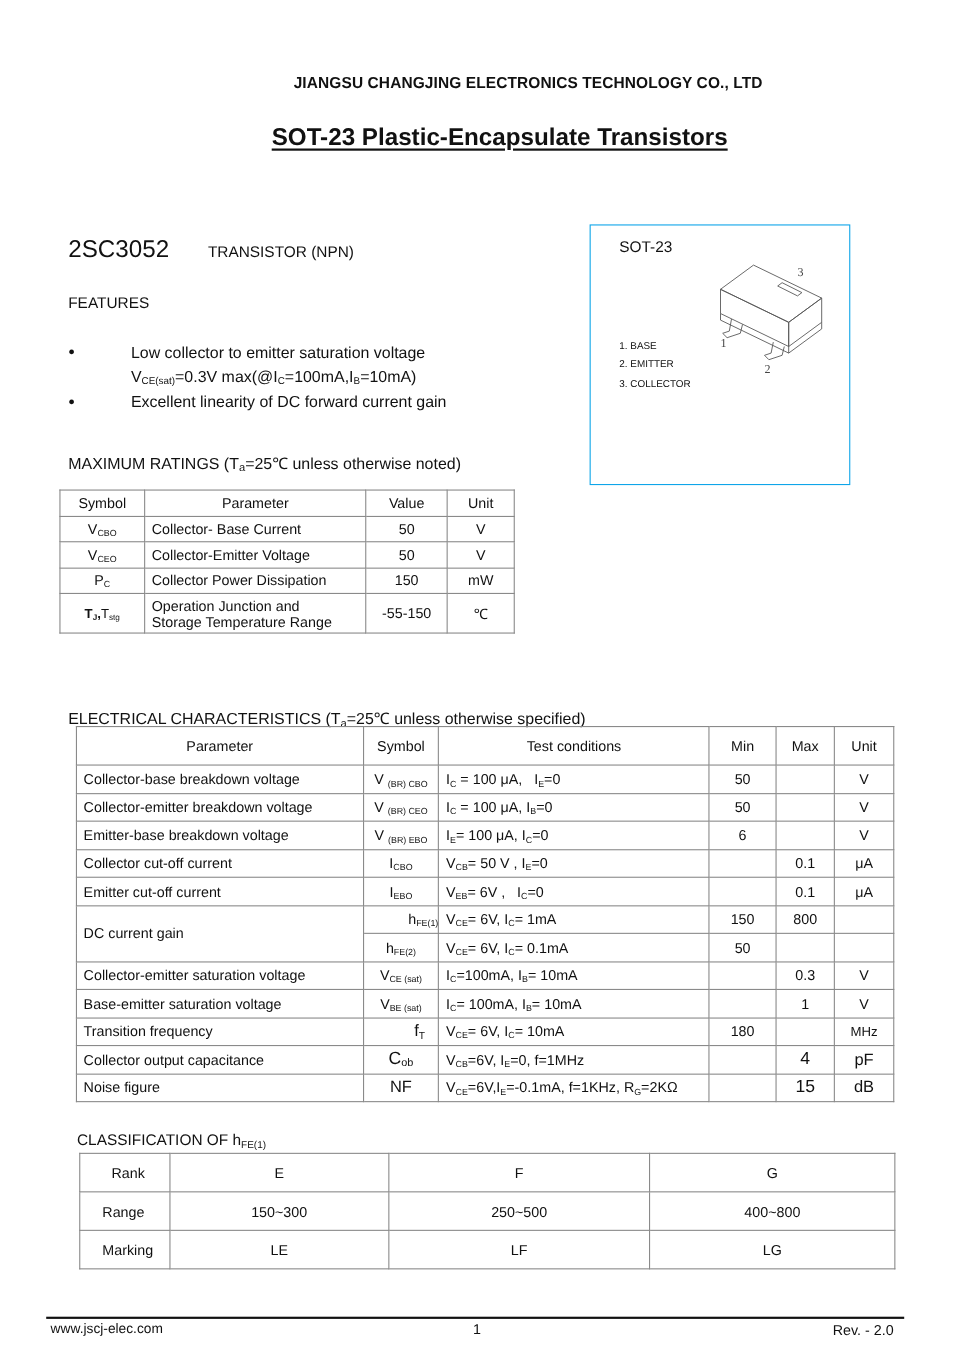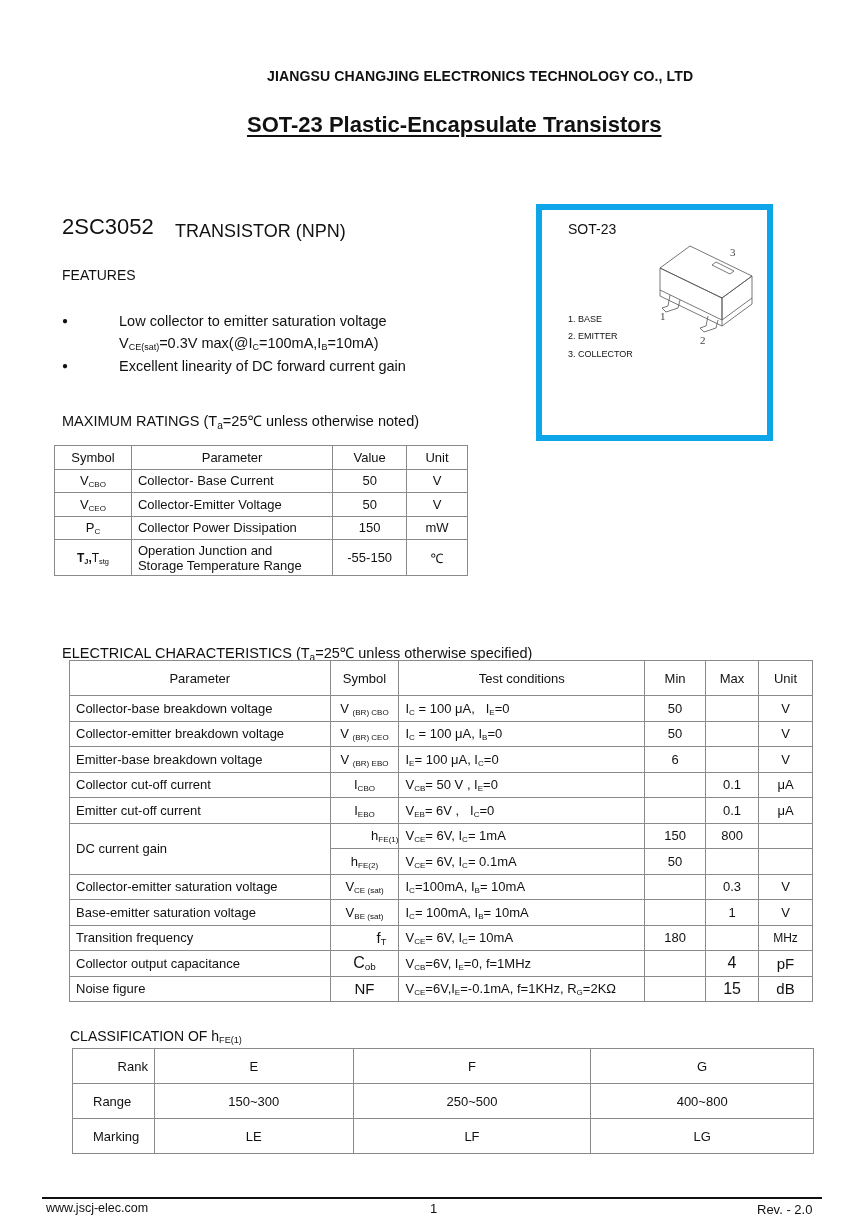--- a/index.html
+++ b/index.html
@@ -5,27 +5,27 @@
   html, body { margin:0; padding:0; background:#ffffff; }
   body { width:868px; height:1228px; position:relative; overflow:hidden;
          font-family:"Liberation Sans", sans-serif; color:#111; }
   .abs { position:absolute; }
   sub { font-size:0.62em; vertical-align:-0.25em; line-height:0; }
   .company { left:0; width:868px; top:68px; text-align:center; font-weight:bold;
              font-size:14.5px; letter-spacing:0.1px; padding-left:95px; box-sizing:border-box; transform:scaleX(0.97); }
   .doc-title { left:247px; top:112px; font-weight:bold; font-size:22px; text-decoration:underline;
                text-underline-offset:3px; text-decoration-thickness:2px; }
   .part { left:62px; top:214px; font-size:22px; }
-  .part-type { left:175px; top:221px; font-size:18px; }
+  .part-type { left:189px; top:221px; font-size:14px; }
   .features { left:62px; top:267px; font-size:14px; }
   .bullet { left:62px; font-size:14px; }
   .ftext { left:106px; font-size:14.5px;margin-left:13px; }
   .section-h { font-size:14.5px; }
   
-  .pkg-box { left:536px; top:204px; width:237px; height:237px; border:6px solid #0ea5e9; box-sizing:border-box; }
+  .pkg-box { left:536px; top:204px; width:237px; height:237px; border:1px solid #0ea5e9; box-sizing:border-box; }
   .pkg-title { left:26px; top:11px; font-size:14px; }
   .pin { left:26px; font-size:9px; }
   table { border-collapse:collapse; font-size:13px; }
   td, th { border:1px solid #8a8a8a; font-weight:normal; padding:0 6px; }
   .t-max { left:54px; top:445px; width:414px; }
   .t-max td { height:22.5px; }
   .t-max .c { text-align:center; }
   .t-el { left:69px; top:660px; width:744px; font-size:13px; }
   .t-el td { height:24.5px; }
   .t-el .c { text-align:center; }
@@ -246,21 +246,21 @@
 
 <table class="abs t-cls">
   <colgroup>
       <col style="width:82px">
       <col style="width:199px">
       <col style="width:238px">
       <col style="width:223px">
     </colgroup>
   <tbody>
       <tr>
-    <td style="text-align:right;padding-left:12px;">Rank</td>
+    <td style="text-align:center;padding-left:12px;">Rank</td>
     <td>E</td>
     <td>F</td>
     <td>G</td>
   </tr>
   <tr>
     <td style="text-align:left;padding-left:20px;">Range</td>
     <td>150~300</td>
     <td>250~500</td>
     <td>400~800</td>
   </tr>

